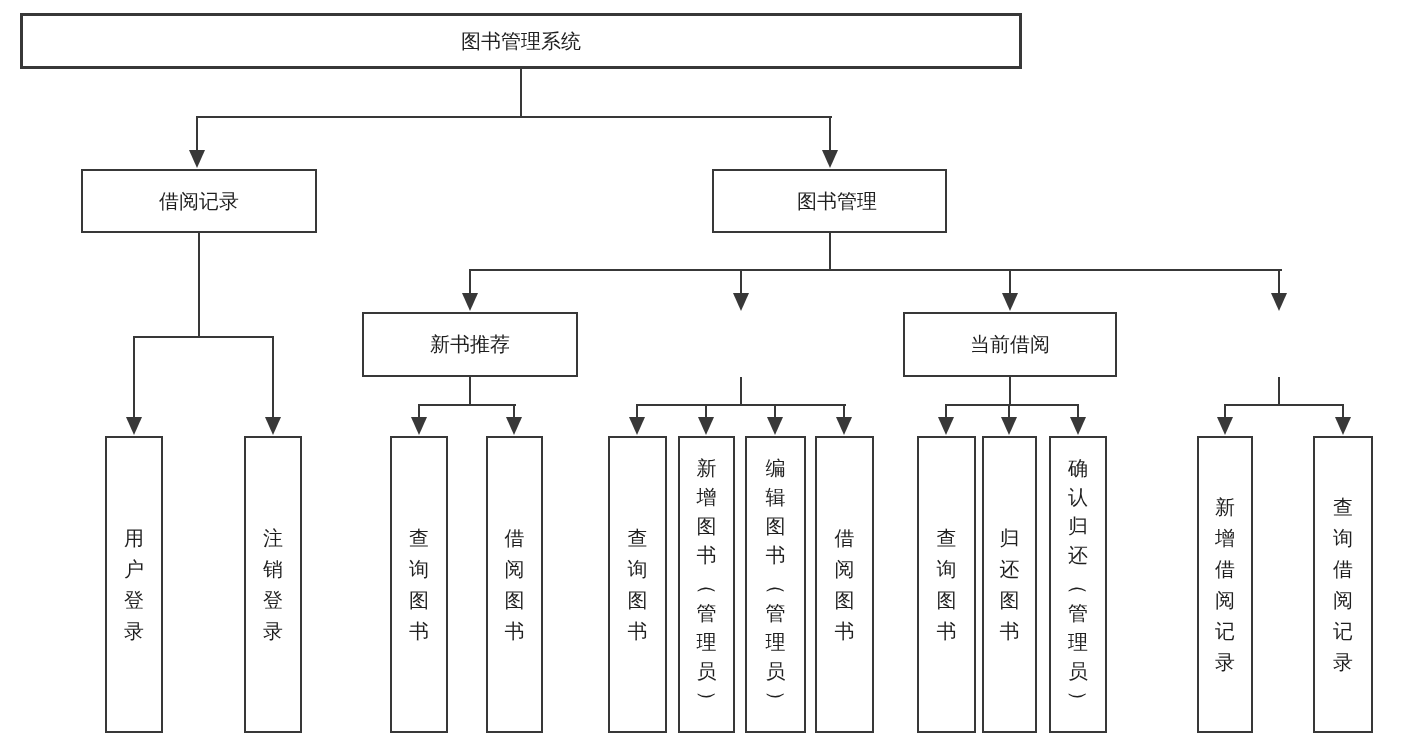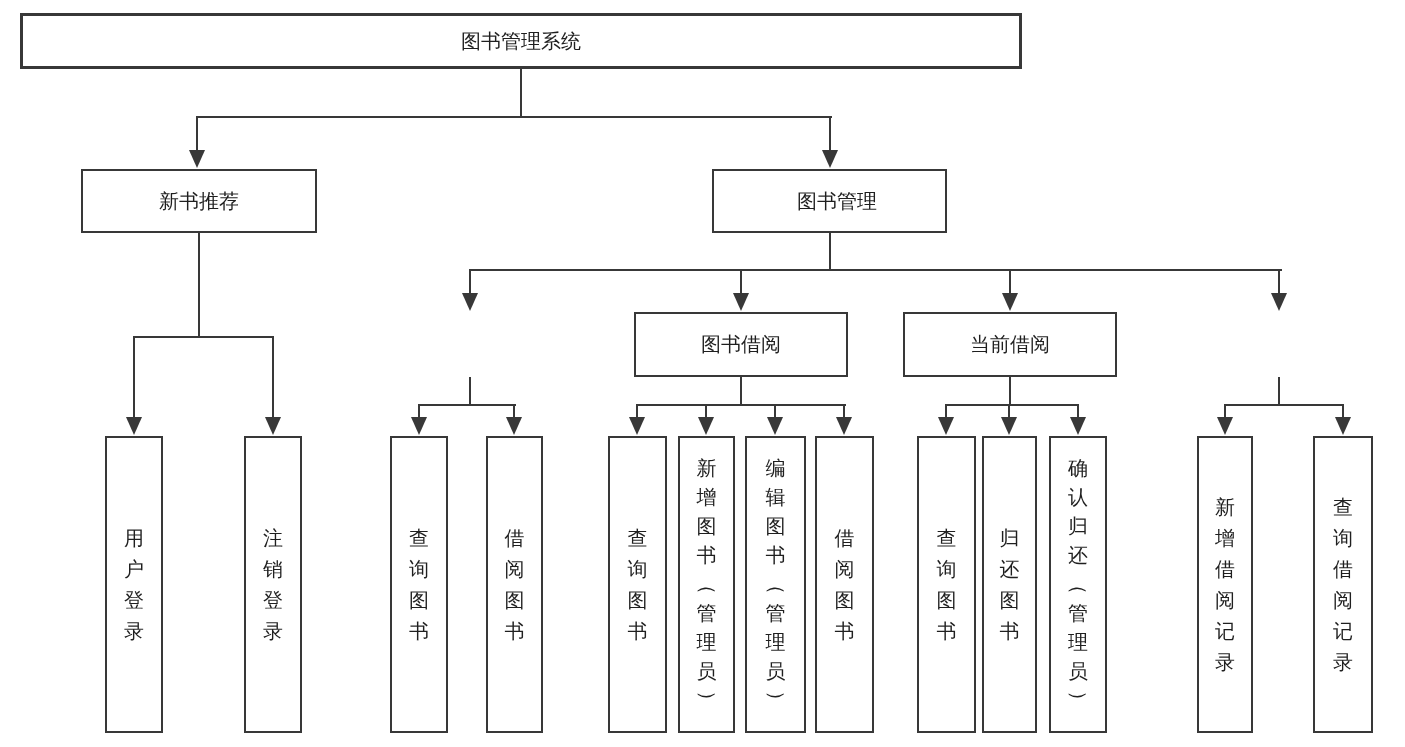--- a/index.html
+++ b/index.html
@@ -76,28 +76,28 @@
 </head>
 <body>
 
 <div class="stage">
 
   <div class="box root" id="n-root">
     <span>图书管理系统</span>
   </div>
 
   <div class="box" id="n-l2-0">
-    <span>新书推荐</span>
+    <span>借阅记录</span>
   </div>
   <div class="box" id="n-l2-1">
     <span>图书管理</span>
   </div>
 
-  <div class="box" id="n-l3-1">
-    <span>图书借阅</span>
+  <div class="box" id="n-l3-0">
+    <span>新书推荐</span>
   </div>
   <div class="box" id="n-l3-2">
     <span>当前借阅</span>
   </div>
 
   <div class="box leaf" id="lf-0">
       <div class="vwrap">
         <div class="vchar">用</div>
         <div class="vchar">户</div>
         <div class="vchar">登</div>

